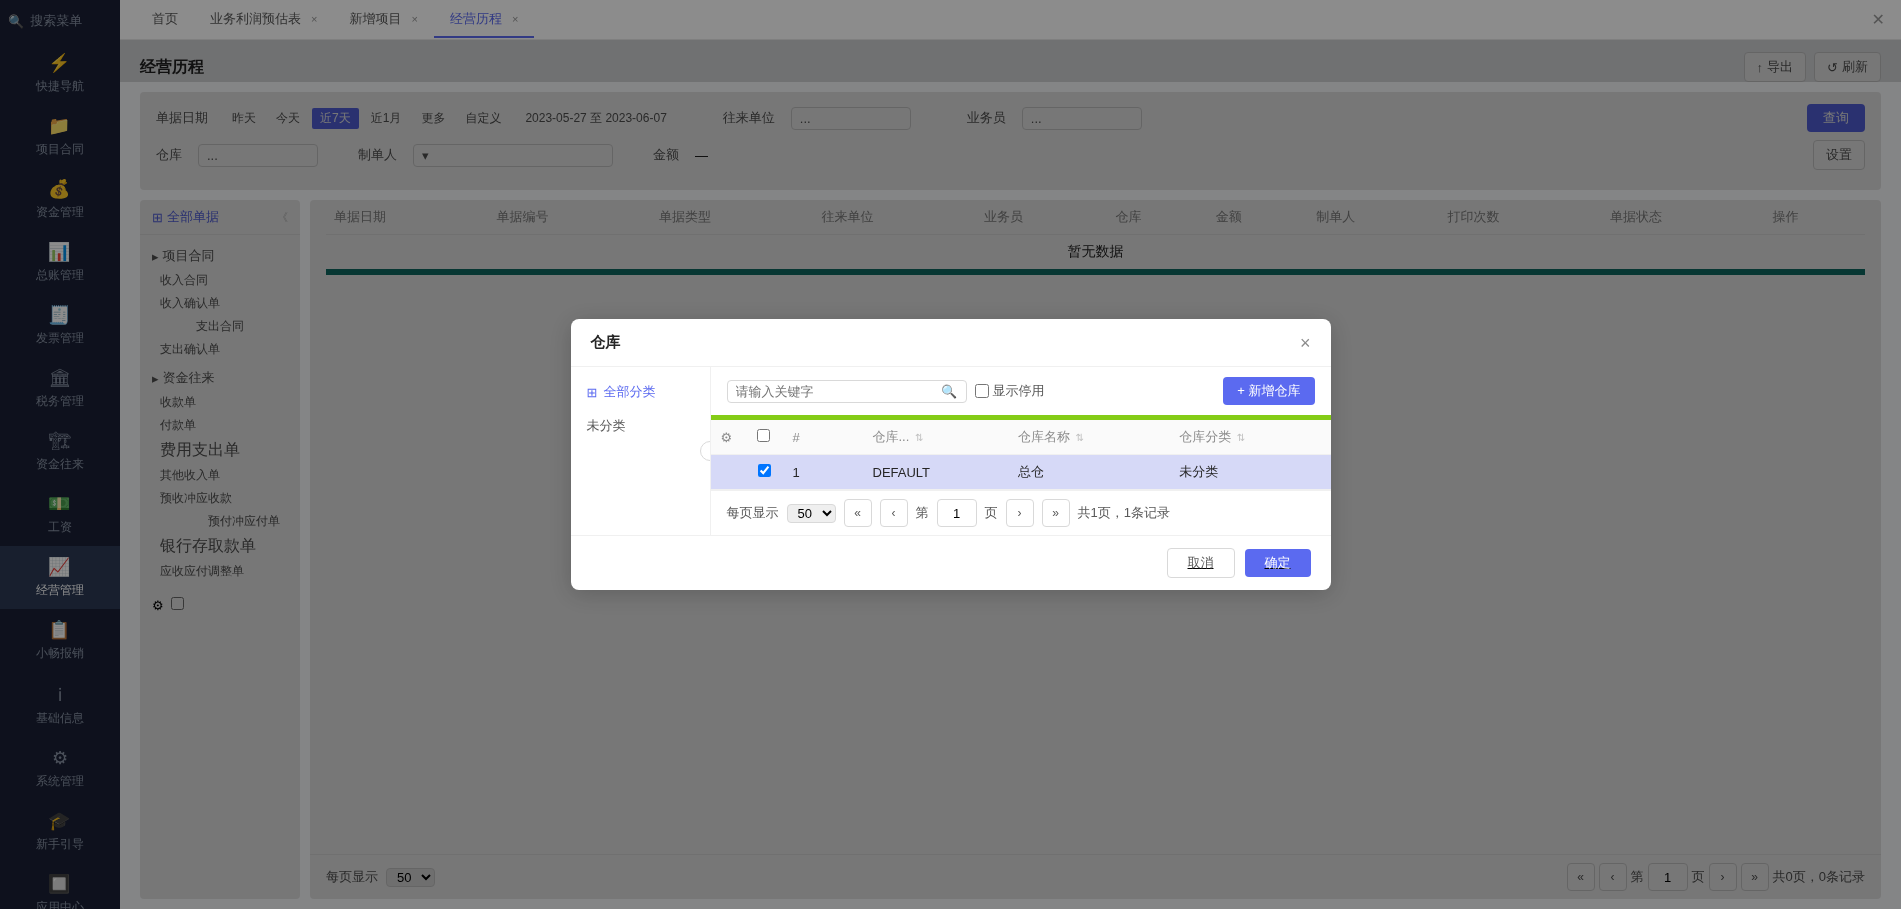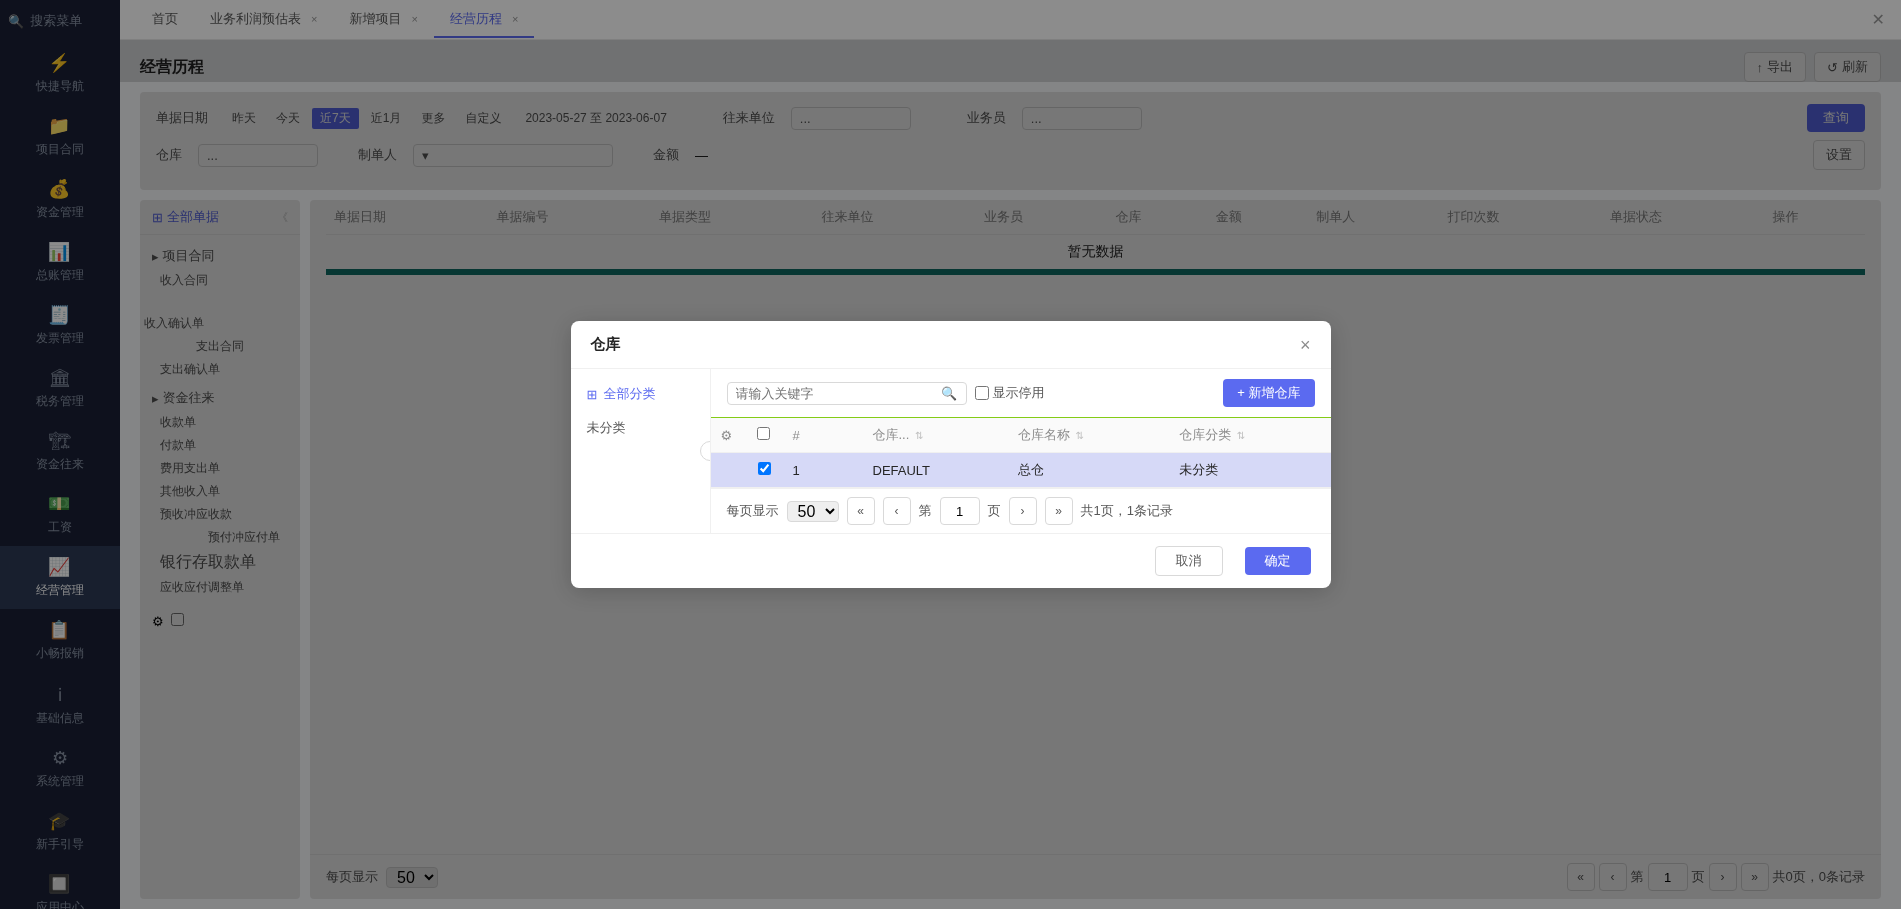--- a/index.html
+++ b/index.html
@@ -41,21 +41,21 @@
     .btn-setting { background: #fff; border: 1px solid #d9d9d9; color: #595959; border-radius: 4px; padding: 5px 12px; cursor: pointer; font-size: 13px; }
 
     
     .content-area { margin: 0 20px 10px; background: #fff; border-radius: 4px; flex: 1; display: flex; flex-direction: column; overflow: hidden; }
     .table-area { flex: 1; overflow: auto; padding: 0 16px; }
     .table { width: 100%; border-collapse: collapse; font-size: 13px; }
     .table th { border-bottom: 1px solid #f0f0f0; padding: 8px; color: #8c8c8c; font-weight: normal; text-align: left; white-space: nowrap; }
     .table td { border-bottom: 6px solid #0f766e; padding: 8px; color: #262626; }
     .bottom-bar { display: flex; align-items: center; padding: 8px 16px; border-top: 1px solid #f0f0f0; gap: 8px; }
     .per-page-label { color: #595959; font-size: 13px; }
-    .per-page-select { border: 1px solid #d9d9d9; border-radius: 4px; padding: 0 6px; font-size: 16px; }
+    .per-page-select { border: 1px solid #d9d9d9; border-radius: 4px; padding: 0 6px; font-size: 13px; }
     .pagination { display: flex; align-items: center; gap: 4px; margin-left: auto; }
     .page-btn { border: 1px solid #d9d9d9; background: #fff; border-radius: 4px; width: 28px; height: 28px; cursor: pointer; display: flex; align-items: center; justify-content: center; font-size: 12px; color: #595959; }
     .page-btn:disabled { color: #d9d9d9; cursor: not-allowed; }
     .page-input { border: 1px solid #d9d9d9; border-radius: 4px; width: 40px; height: 28px; text-align: center; font-size: 13px; }
     .page-info { font-size: 13px; color: #595959; }
     .no-data { text-align: center; color: #bfbfbf; padding: 40px; font-size: 14px; }
 
     
     .overlay { position: fixed; top: 0; left: 0; width: 100%; height: 100%; background: rgba(0,0,0,0.45); z-index: 100; display: flex; align-items: center; justify-content: center; }
 
@@ -68,21 +68,21 @@
 
     
     .modal-left { width: 140px; border-right: 1px solid #f0f0f0; padding: 8px 0; overflow-y: auto; position: relative; }
     .modal-left-item { padding: 8px 16px; font-size: 13px; color: #262626; cursor: pointer; display: flex; align-items: center; gap: 6px; }
     .modal-left-item.active { color: #5b6af0; }
     .modal-collapse-btn { position: absolute; right: -10px; top: 50%; transform: translateY(-50%); background: #fff; border: 1px solid #d9d9d9; border-radius: 50%; width: 20px; height: 20px; display: flex; align-items: center; justify-content: center; cursor: pointer; font-size: 10px; z-index: 10; }
     .uncategorized-item { padding: 8px 16px; font-size: 13px; color: #595959; cursor: pointer; }
 
     
     .modal-right { flex: 1; display: flex; flex-direction: column; overflow: hidden; }
-    .modal-toolbar { display: flex; align-items: center; padding: 10px 16px; gap: 8px; border-bottom: 1px solid #84cc16; }
+    .modal-toolbar { display: flex; align-items: center; padding: 10px 16px; gap: 8px; border-bottom: 5px solid #84cc16; }
     .search-input-wrap { display: flex; align-items: center; border: 1px solid #d9d9d9; border-radius: 4px; padding: 3px 8px; gap: 4px; flex: 1; max-width: 240px; }
     .search-input-wrap input { border: none; outline: none; font-size: 13px; width: 100%; }
     .search-icon { color: #bfbfbf; cursor: pointer; }
     .show-disabled-wrap { display: flex; align-items: center; gap: 4px; font-size: 13px; color: #595959; }
     .checkbox { width: 14px; height: 14px; border: 1px solid #d9d9d9; border-radius: 2px; cursor: pointer; }
     .btn-add-warehouse { background: #5b6af0; color: #fff; border: none; border-radius: 4px; padding: 5px 14px; cursor: pointer; font-size: 13px; margin-left: auto; display: flex; align-items: center; gap: 4px; }
 
     
     .modal-table-wrap { flex: 1; overflow-y: auto; }
     .modal-table { width: 100%; border-collapse: collapse; font-size: 13px; }
@@ -91,21 +91,21 @@
     .modal-table tr.selected td { background: #d6d9f7; }
     .gear-col { width: 36px; text-align: center; }
     .check-col { width: 36px; text-align: center; }
     .col-id { width: 80px; }
     .sort-icon { color: #bfbfbf; font-size: 10px; margin-left: 2px; cursor: pointer; }
 
     
     .modal-pagination { display: flex; align-items: center; padding: 8px 16px; border-top: 1px solid #f0f0f0; gap: 8px; }
 
     
-    .modal-footer { display: flex; align-items: center; justify-content: flex-end; padding: 12px 20px; border-top: 1px solid #f0f0f0; gap: 22px; }
+    .modal-footer { display: flex; align-items: center; justify-content: flex-end; padding: 12px 20px; border-top: 1px solid #f0f0f0; gap: 10px; text-decoration: underline; }
     .btn-cancel { background: #fff; border: 1px solid #d9d9d9; color: #595959; border-radius: 4px; padding: 5px 20px; cursor: pointer; font-size: 13px; }
     .btn-confirm { background: #5b6af0; color: #fff; border: none; border-radius: 4px; padding: 5px 20px; cursor: pointer; font-size: 13px; }
 
     
     .dimmed { filter: brightness(0.85); pointer-events: none; user-select: none; }
   </style>
 </head>
 <body>
 
 <div class="sidebar">
@@ -258,29 +258,29 @@
             <span>⊞</span>
             <span>全部单据</span>
           </span>
           <span style="color:#bfbfbf;font-size:11px;">《</span>
         </div>
         <div style="padding:8px 0;font-size:13px;">
           <div style="padding:4px 12px;color:#595959;cursor:pointer;display:flex;align-items:center;gap:4px;">
             <span>▸</span> 项目合同
           </div>
           <div style="padding:3px 20px;color:#595959;cursor:pointer;font-size:12px;">收入合同</div>
-          <div style="padding:3px 4px;color:#595959;cursor:pointer;font-size:12px;margin-top:20px;">收入确认单</div>
+          <div style="padding:3px 20px;color:#595959;cursor:pointer;font-size:12px;">收入确认单</div>
           <div style="padding:3px 20px;color:#595959;cursor:pointer;font-size:12px;text-align:center;">支出合同</div>
           <div style="padding:3px 20px;color:#595959;cursor:pointer;font-size:12px;">支出确认单</div>
           <div style="padding:4px 12px;color:#595959;cursor:pointer;display:flex;align-items:center;gap:4px;margin-top:4px;">
             <span>▸</span> 资金往来
           </div>
           <div style="padding:3px 20px;color:#595959;cursor:pointer;font-size:12px;">收款单</div>
           <div style="padding:3px 20px;color:#595959;cursor:pointer;font-size:12px;">付款单</div>
-          <div style="padding:3px 20px;color:#595959;cursor:pointer;font-size:12px;">费用支出单</div>
+          <div style="padding:3px 20px;color:#595959;cursor:pointer;font-size:16px;">费用支出单</div>
           <div style="padding:3px 20px;color:#595959;cursor:pointer;font-size:12px;">其他收入单</div>
           <div style="padding:3px 20px;color:#595959;cursor:pointer;font-size:12px;">预收冲应收款</div>
           <div style="padding:3px 20px;color:#595959;cursor:pointer;font-size:12px;text-align:right;">预付冲应付单</div>
           <div style="padding:3px 20px;color:#595959;cursor:pointer;font-size:16px;">银行存取款单</div>
           <div style="padding:3px 20px;color:#595959;cursor:pointer;font-size:12px;">应收应付调整单</div>
         </div>
         <div style="padding:6px 12px;">
           <span>⚙</span>
           <input type="checkbox" style="margin-left: 4px;">
         </div>

